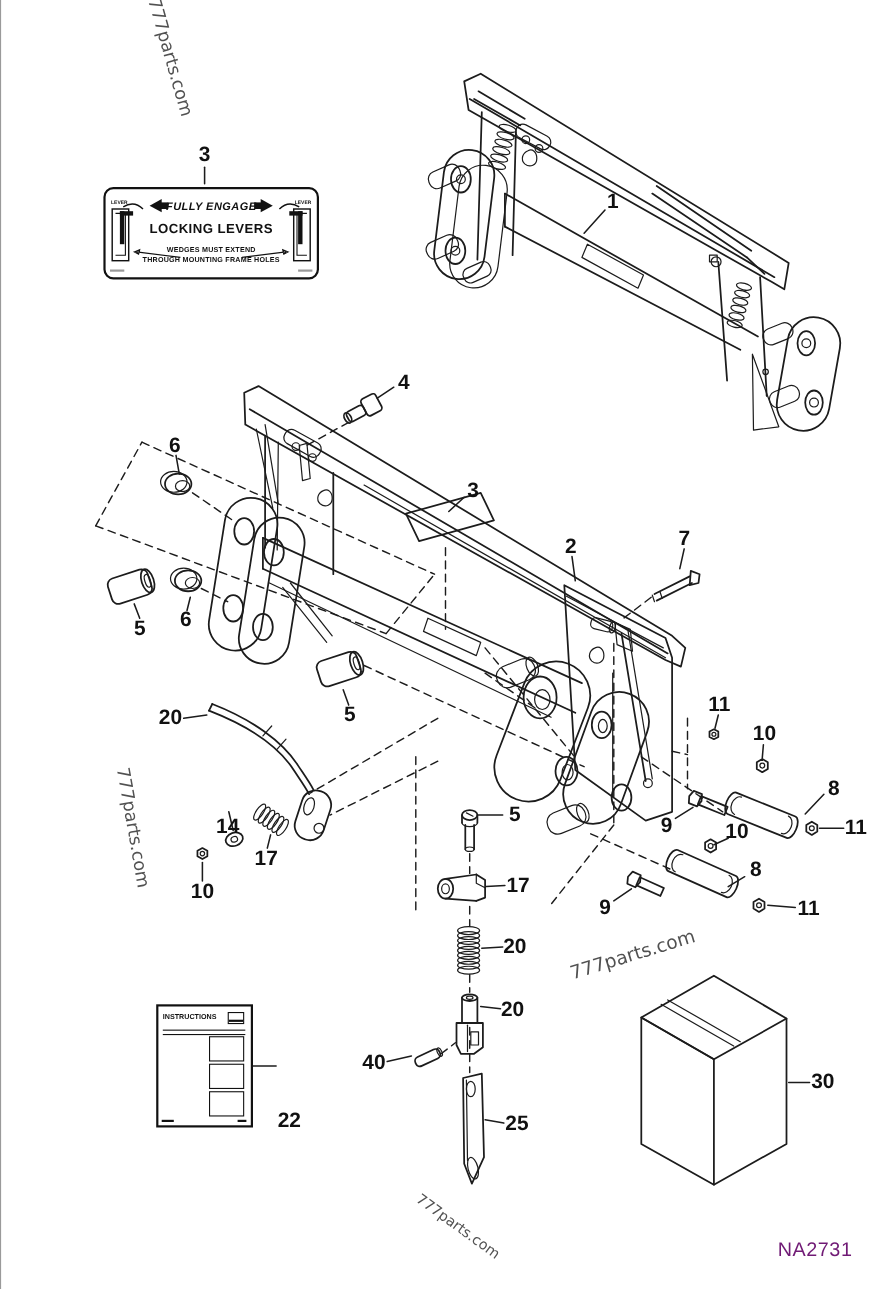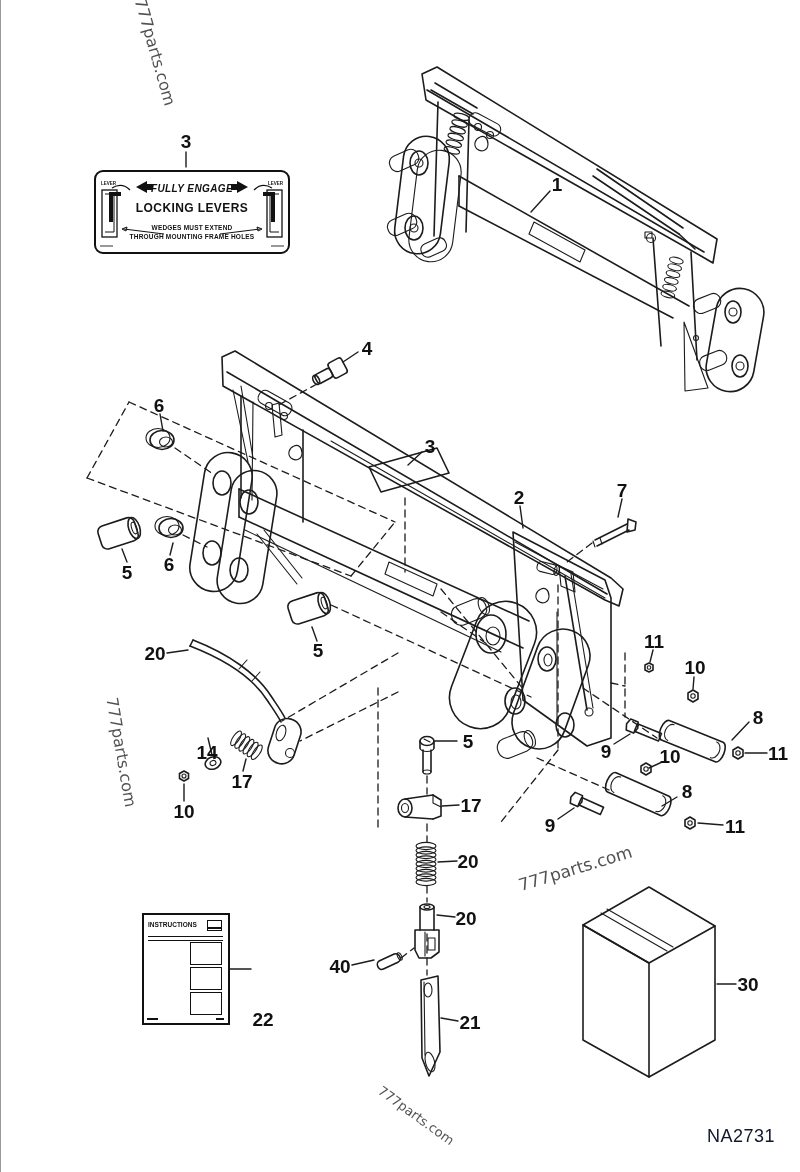--- a/index.html
+++ b/index.html
@@ -8,21 +8,21 @@
          font-family:"Liberation Sans",sans-serif;}
   svg{position:absolute;left:0;top:0;}
   .art{stroke:#1c1c1c;fill:none;stroke-width:1.6;stroke-linecap:round;stroke-linejoin:round;}
   .thin{stroke-width:1.1;}
   .dash{stroke-dasharray:7 5;stroke-width:1.3;}
   .lead{stroke-width:1.4;}
   .co{position:absolute;transform:translate(-50%,-50%);font-weight:bold;font-size:19px;color:#111;
       white-space:nowrap;line-height:1;}
   .wm{position:absolute;font-size:16px;color:#3a3a3a;opacity:.88;white-space:nowrap;
       transform-origin:0 0;font-family:"DejaVu Sans",sans-serif;}
-  .nacode{position:absolute;right:26px;top:1126px;font-size:18px;color:#0f172a;letter-spacing:.5px;}
+  .nacode{position:absolute;right:26px;top:1126px;font-size:18px;color:#701a75;letter-spacing:.5px;}
   
   .decal{position:absolute;left:93px;top:170px;width:192px;height:80px;border:2.5px solid #111;
          border-radius:9px;background:#fff;}
   .decal .t1{position:absolute;left:0;right:0;top:11px;text-align:center;font-weight:bold;
              font-size:10px;letter-spacing:.4px;color:#111;font-style:italic;}
   .decal .t2{position:absolute;left:0;right:0;top:29px;text-align:center;font-weight:bold;
              font-size:12px;letter-spacing:.4px;color:#111;}
   .decal .t3{position:absolute;left:0;right:0;top:52px;text-align:center;font-weight:bold;
              font-size:6.5px;letter-spacing:.2px;color:#111;}
   .decal .t4{position:absolute;left:0;right:0;top:61px;text-align:center;font-weight:bold;
@@ -449,21 +449,21 @@
   <div class="co" style="left:734px;top:826px">11</div>
   <div class="co" style="left:154px;top:653px">20</div>
   <div class="co" style="left:206px;top:752px">14</div>
   <div class="co" style="left:241px;top:781px">17</div>
   <div class="co" style="left:183px;top:811px">10</div>
   <div class="co" style="left:467px;top:741px">5</div>
   <div class="co" style="left:470px;top:805px">17</div>
   <div class="co" style="left:467px;top:861px">20</div>
   <div class="co" style="left:465px;top:918px">20</div>
   <div class="co" style="left:339px;top:966px">40</div>
-  <div class="co" style="left:469px;top:1022px">21</div>
+  <div class="co" style="left:469px;top:1022px">25</div>
   <div class="co" style="left:262px;top:1019px">22</div>
   <div class="co" style="left:747px;top:984px">30</div>
 
   <div class="decal">
     <span class="t1">FULLY ENGAGE</span>
     <span class="t2">LOCKING LEVERS</span>
     <span class="t3">WEDGES MUST EXTEND</span>
     <span class="t4">THROUGH MOUNTING FRAME HOLES</span>
     <span class="arrw arr-l"></span>
     <span class="arrw arr-r"></span>

